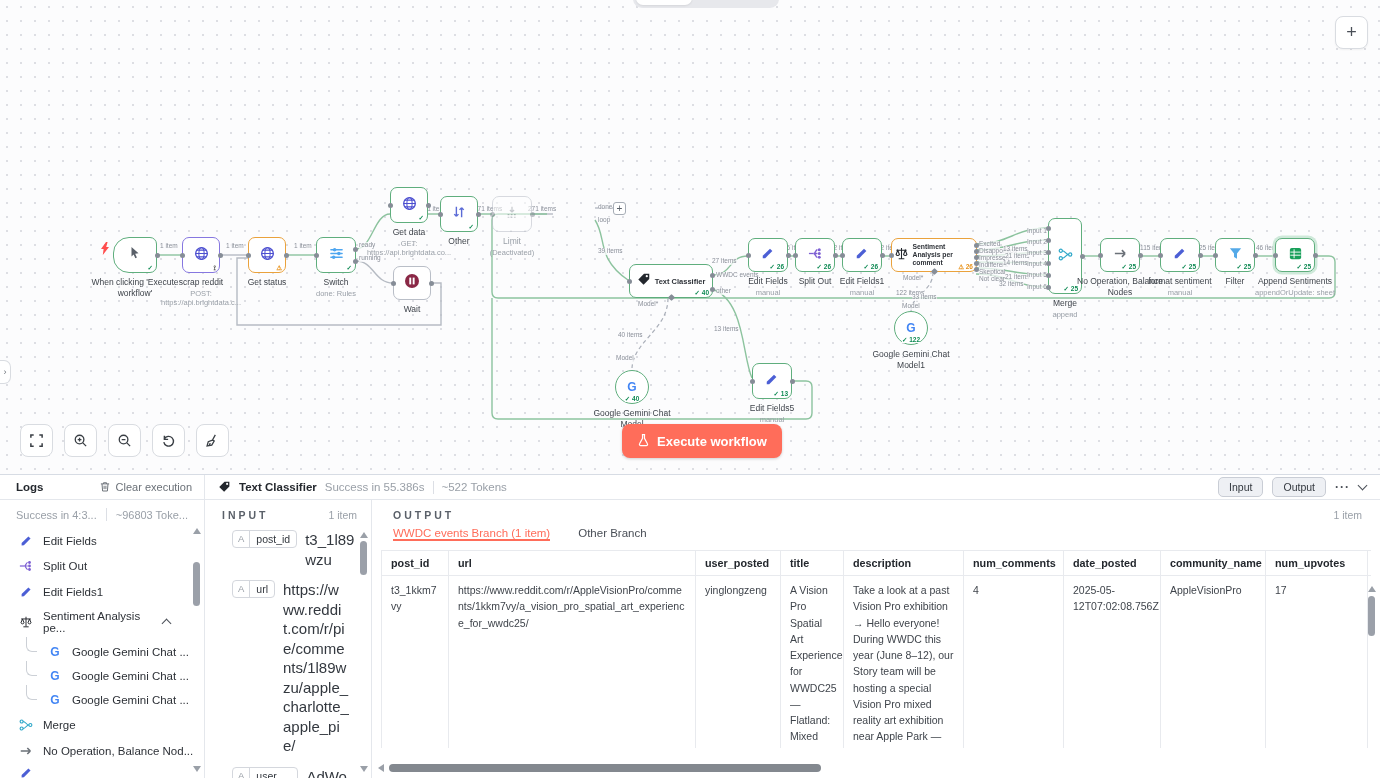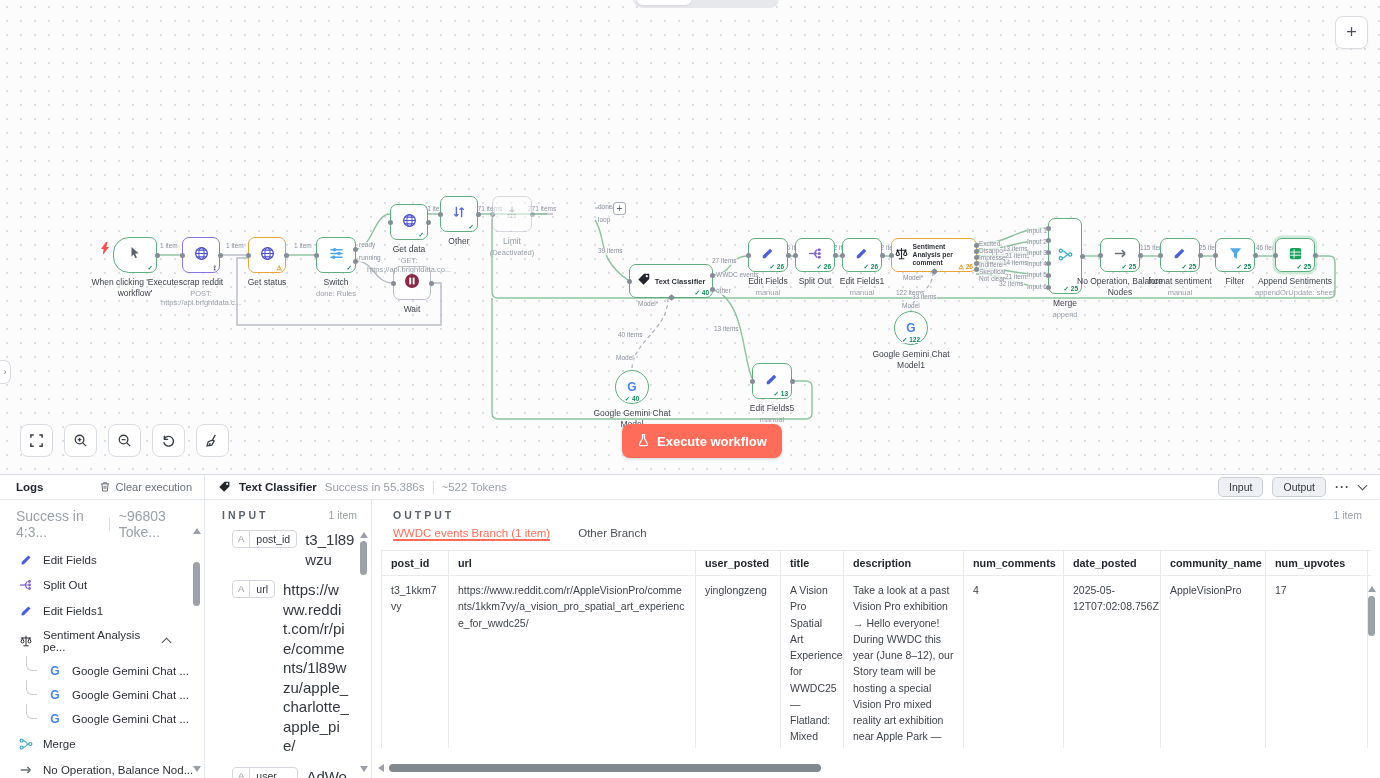--- a/index.html
+++ b/index.html
@@ -50,21 +50,21 @@
 .lh-dim{color:#9aa0a8}
 .vsep{width:1px;height:13px;background:#dcdfe5}
 .lh-right{display:flex;align-items:center;gap:9px;padding-right:14px}
 .obtn{font-size:10.5px;padding:3px 10px;background:#eef0f4;border:1px solid #c9cdd5;border-radius:5px;color:#33383f;font-family:inherit}
 .dots{color:#4a4f57;font-weight:bold;font-size:12px;letter-spacing:1px}
 .chev{display:inline-block;width:7px;height:7px;border-left:1.6px solid #4a4f57;border-top:1.6px solid #4a4f57}
 .chev.down{transform:rotate(225deg);margin-top:-3px}
 .chev.up{transform:rotate(45deg);margin-top:3px}
 .logs-body{flex:1;display:flex;min-height:0}
 .sidebar{width:205px;flex:none;border-right:1px solid #e4e7ec;position:relative;overflow:hidden}
-.sb-sum{display:flex;gap:9px;padding:8px 10px 7px 16px;font-size:14px;color:#9aa0a8;align-items:center}
+.sb-sum{display:flex;gap:9px;padding:8px 10px 7px 16px;font-size:11px;color:#9aa0a8;align-items:center}
 .sb-item{display:flex;align-items:center;gap:9px;padding:6px 8px 6px 18px;font-size:11.5px;color:#2d3137;position:relative}
 .sb-item .grow{flex:1}
 .sb-item.child{padding-left:38px}
 .elb{width:11px;height:15px;border-left:1px solid #ccd0d6;border-bottom:1px solid #ccd0d6;border-bottom-left-radius:6px;margin:-13px 1px 2px -12px;flex:none}
 .sb-ico{width:16px;display:flex;justify-content:center;flex:none}
 .gchar{font-weight:bold;color:#4285F4;font-size:12px;line-height:1}
 .vscroll{position:absolute;right:3px;top:28px;bottom:6px;width:9px;display:flex;flex-direction:column;align-items:center;z-index:5}
 .thumb{width:7px;border-radius:4px;background:#9ba0a9}
 .tri-up{width:0;height:0;border-left:4px solid transparent;border-right:4px solid transparent;border-bottom:6px solid #9aa0a8}
 .tri-down{width:0;height:0;border-left:4px solid transparent;border-right:4px solid transparent;border-top:6px solid #9aa0a8}
@@ -242,21 +242,21 @@
     <div class="nbox gray" style="width:38px;height:34px">
       <span><svg width="16" height="16" viewBox="0 0 16 16">
             <circle cx="8" cy="8" r="7" fill="#8a2846"></circle>
             <rect x="5.3" y="4.6" width="1.9" height="6.8" fill="#fff"></rect>
             <rect x="8.7" y="4.6" width="1.9" height="6.8" fill="#fff"></rect>
           </svg></span>
     </div>
     <div class="nlabel">Wait</div>
   </div>
 
-  <div class="nodewrap" style="left:364px;top:204px">
+  <div class="nodewrap" style="left:364px;top:187px">
     <div class="nbox" style="width:38px;height:36px">
       <span><svg width="15" height="15" viewBox="0 0 16 16">
             <circle cx="8" cy="8" r="6.2" fill="none" stroke="#4c4fd0" stroke-width="1.4"></circle>
             <ellipse cx="8" cy="8" rx="2.8" ry="6.2" fill="none" stroke="#4c4fd0" stroke-width="1.1"></ellipse>
             <path d="M1.8 8 H14.2 M2.8 4.4 H13.2 M2.8 11.6 H13.2" stroke="#4c4fd0" stroke-width="1.1" fill="none"></path>
           </svg></span>
       <span class="badge">✓</span>
     </div>
     <div class="nlabel">Get data</div>
     <div class="nsub">GET: https://api.brightdata.co...</div>

